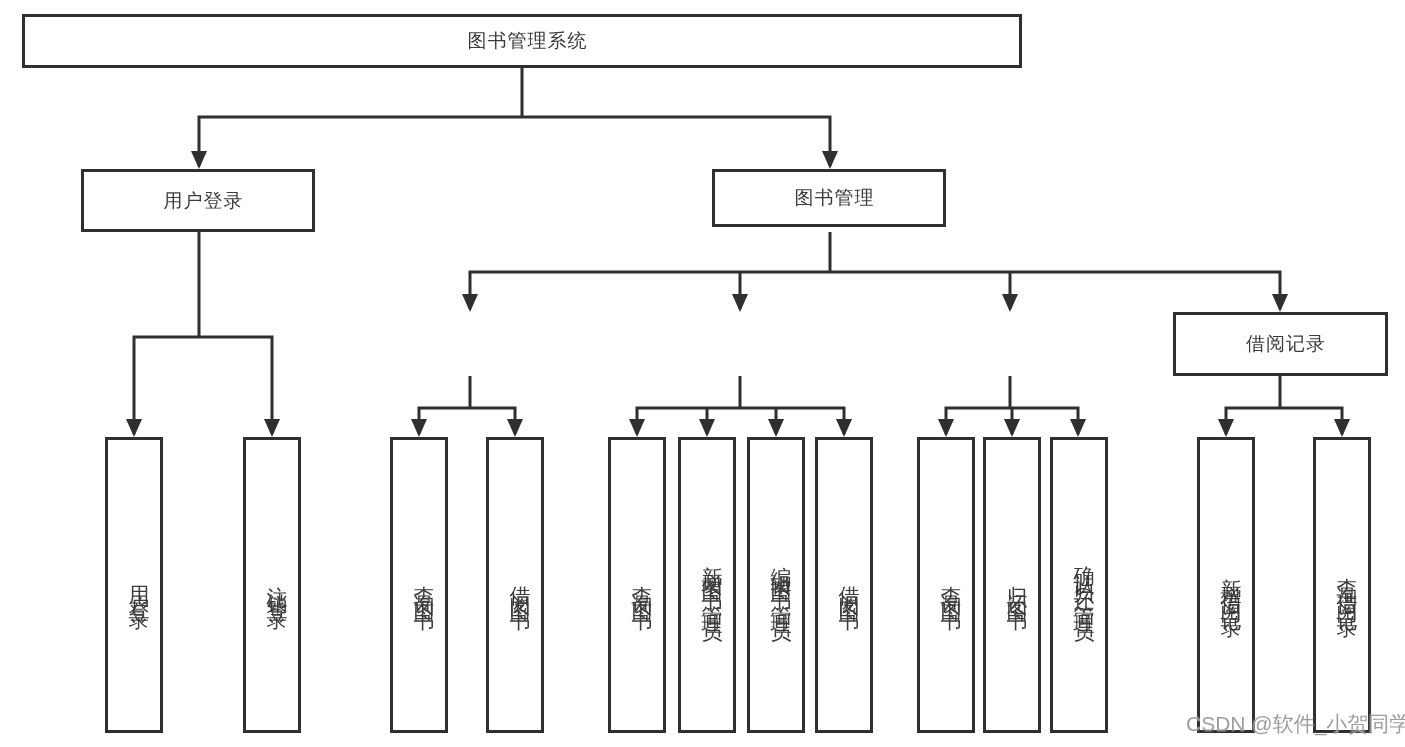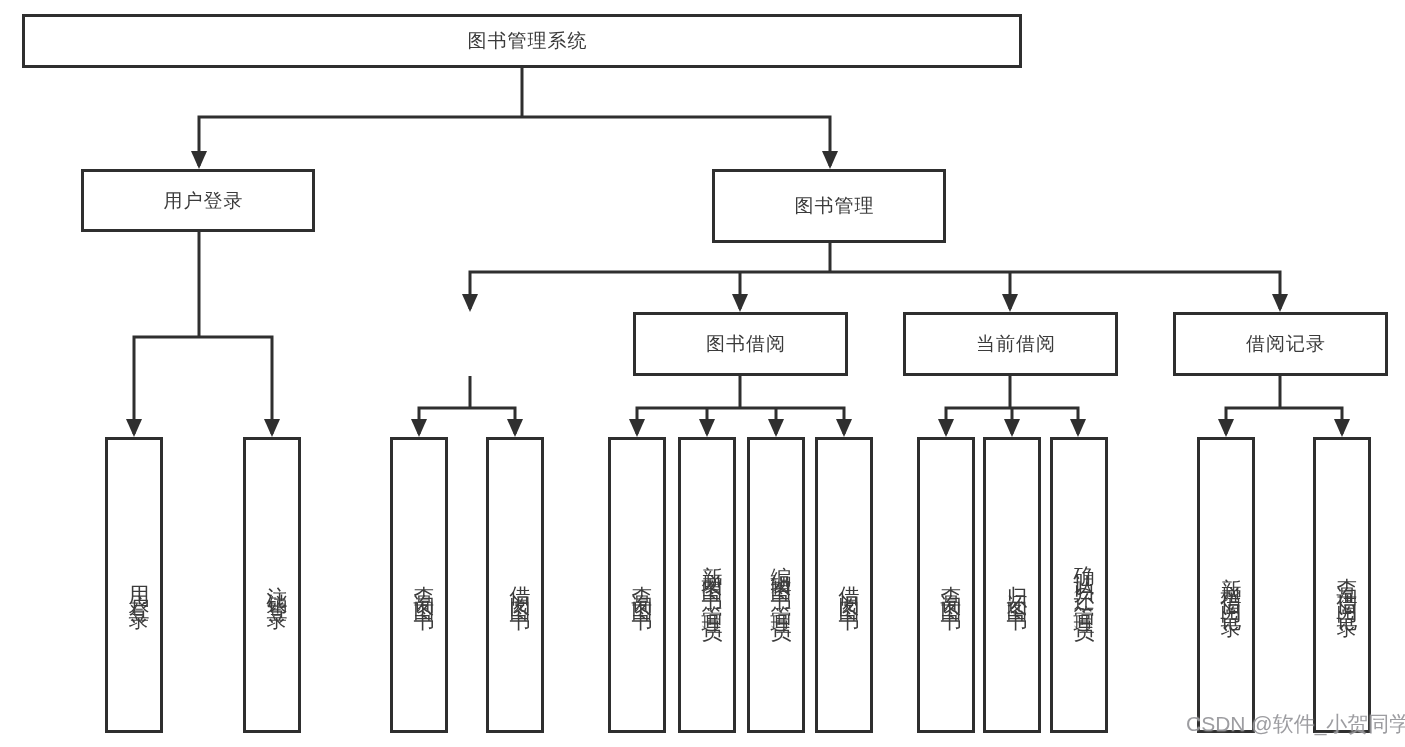--- a/index.html
+++ b/index.html
@@ -109,30 +109,24 @@
     </g>
   </svg>
 
   <div class="box hbox" style="left:22px; top:14px; width:1000px; height:54px;">
     <span>图书管理系统</span>
   </div>
 
   <div class="box hbox" style="left:81px; top:169px; width:234px; height:63px;">
     <span>用户登录</span>
   </div>
-  <div class="box hbox" style="left:712px; top:169px; width:234px; height:74px;">
+  <div class="box hbox" style="left:712px; top:169px; width:234px; height:58px;">
     <span>图书管理</span>
   </div>
 
-  <div class="box hbox" style="left:633px; top:312px; width:215px; height:64px;">
-    <span>图书借阅</span>
-  </div>
-  <div class="box hbox" style="left:903px; top:312px; width:215px; height:64px;">
-    <span>当前借阅</span>
-  </div>
   <div class="box hbox" style="left:1173px; top:312px; width:215px; height:64px;">
     <span>借阅记录</span>
   </div>
 
   <div class="box vbox" style="left:105px; top:437px; width:58px; height:296px;">
     <span class="vtext">用户登录</span>
   </div>
   <div class="box vbox" style="left:243px; top:437px; width:58px; height:296px;">
     <span class="vtext">注销登录</span>
   </div>

